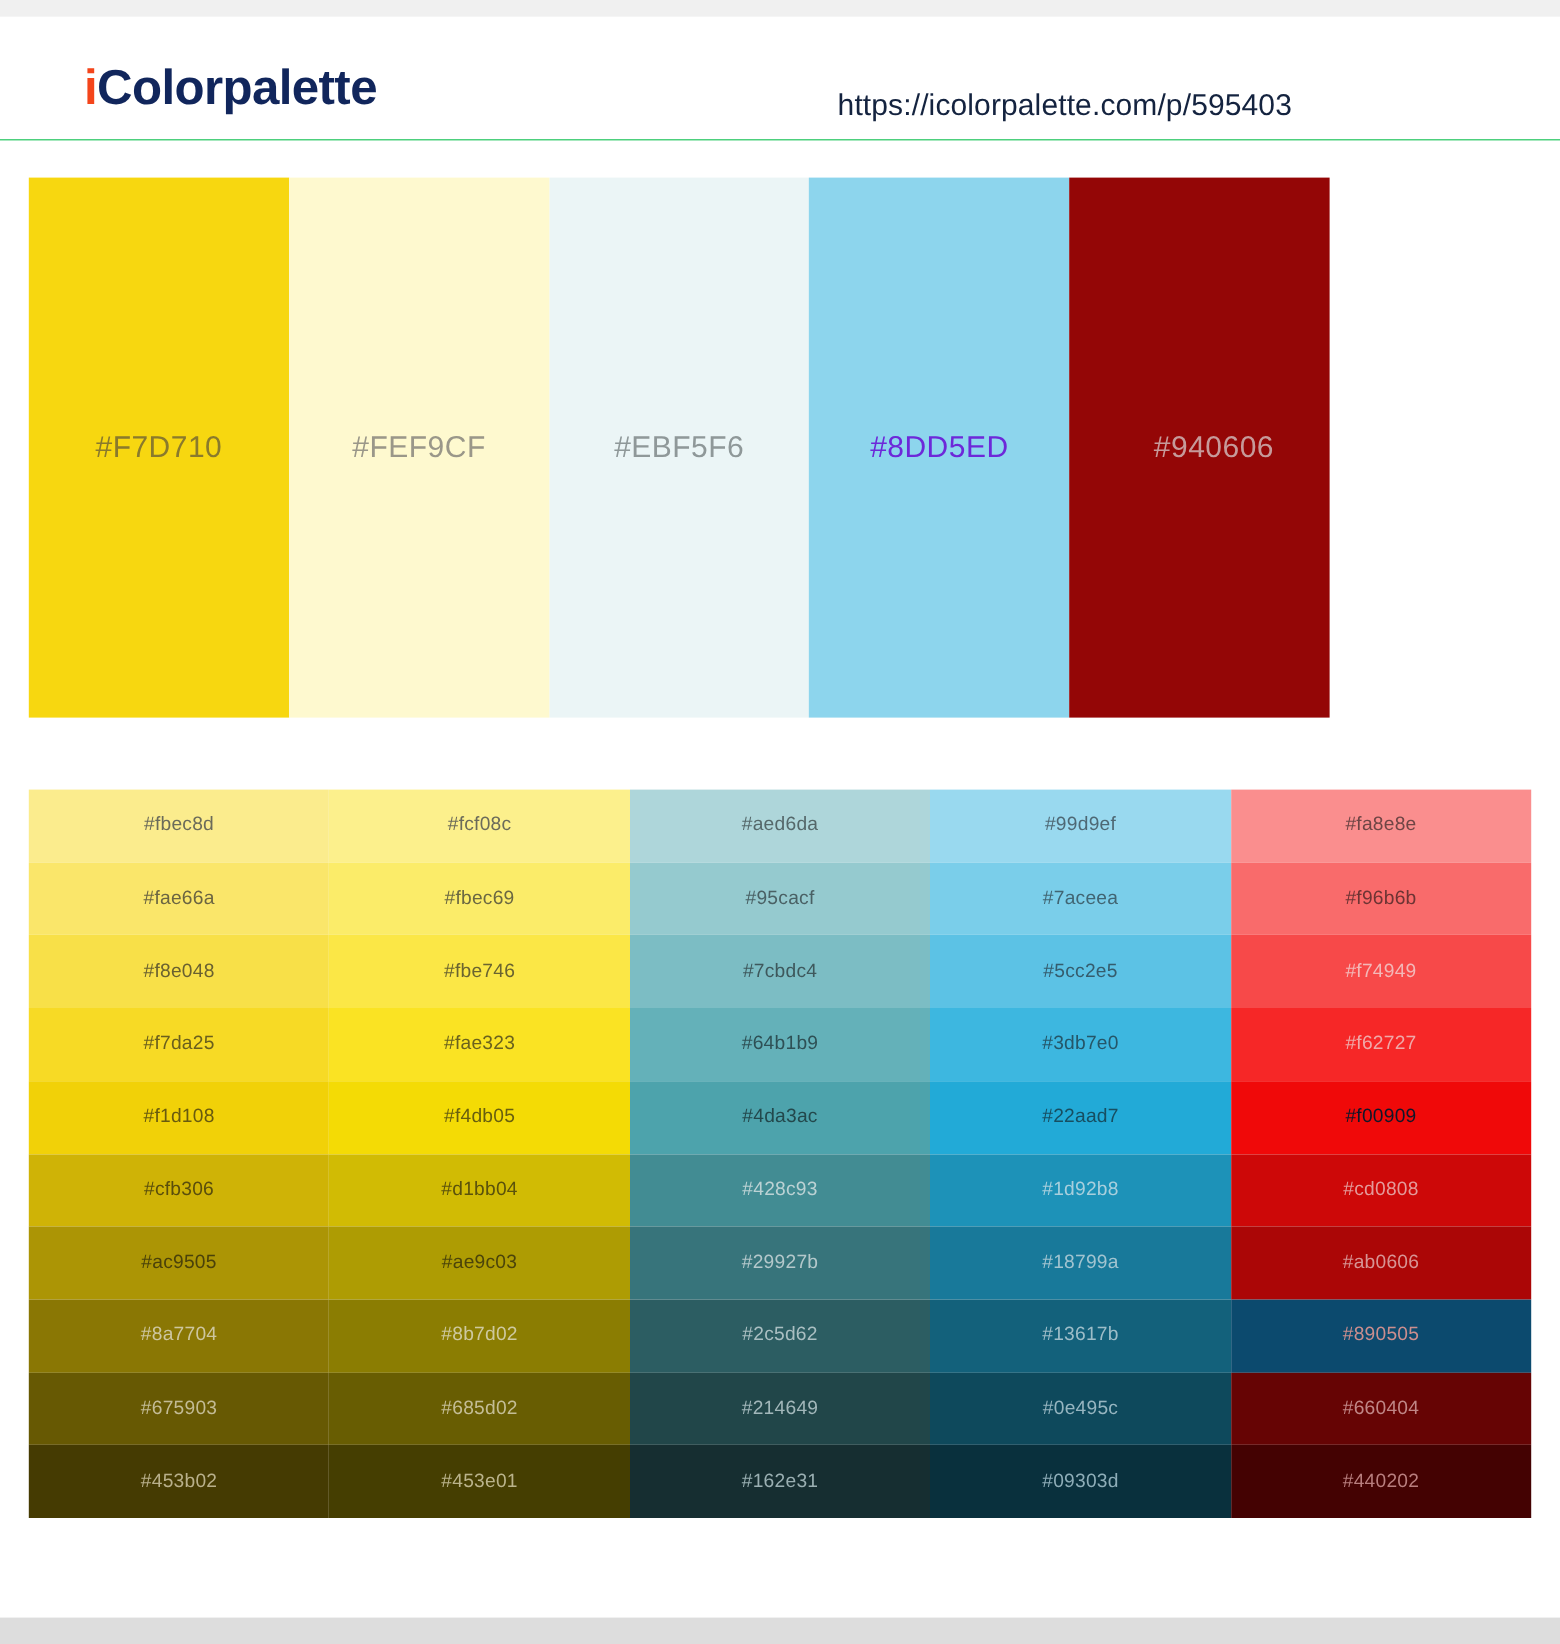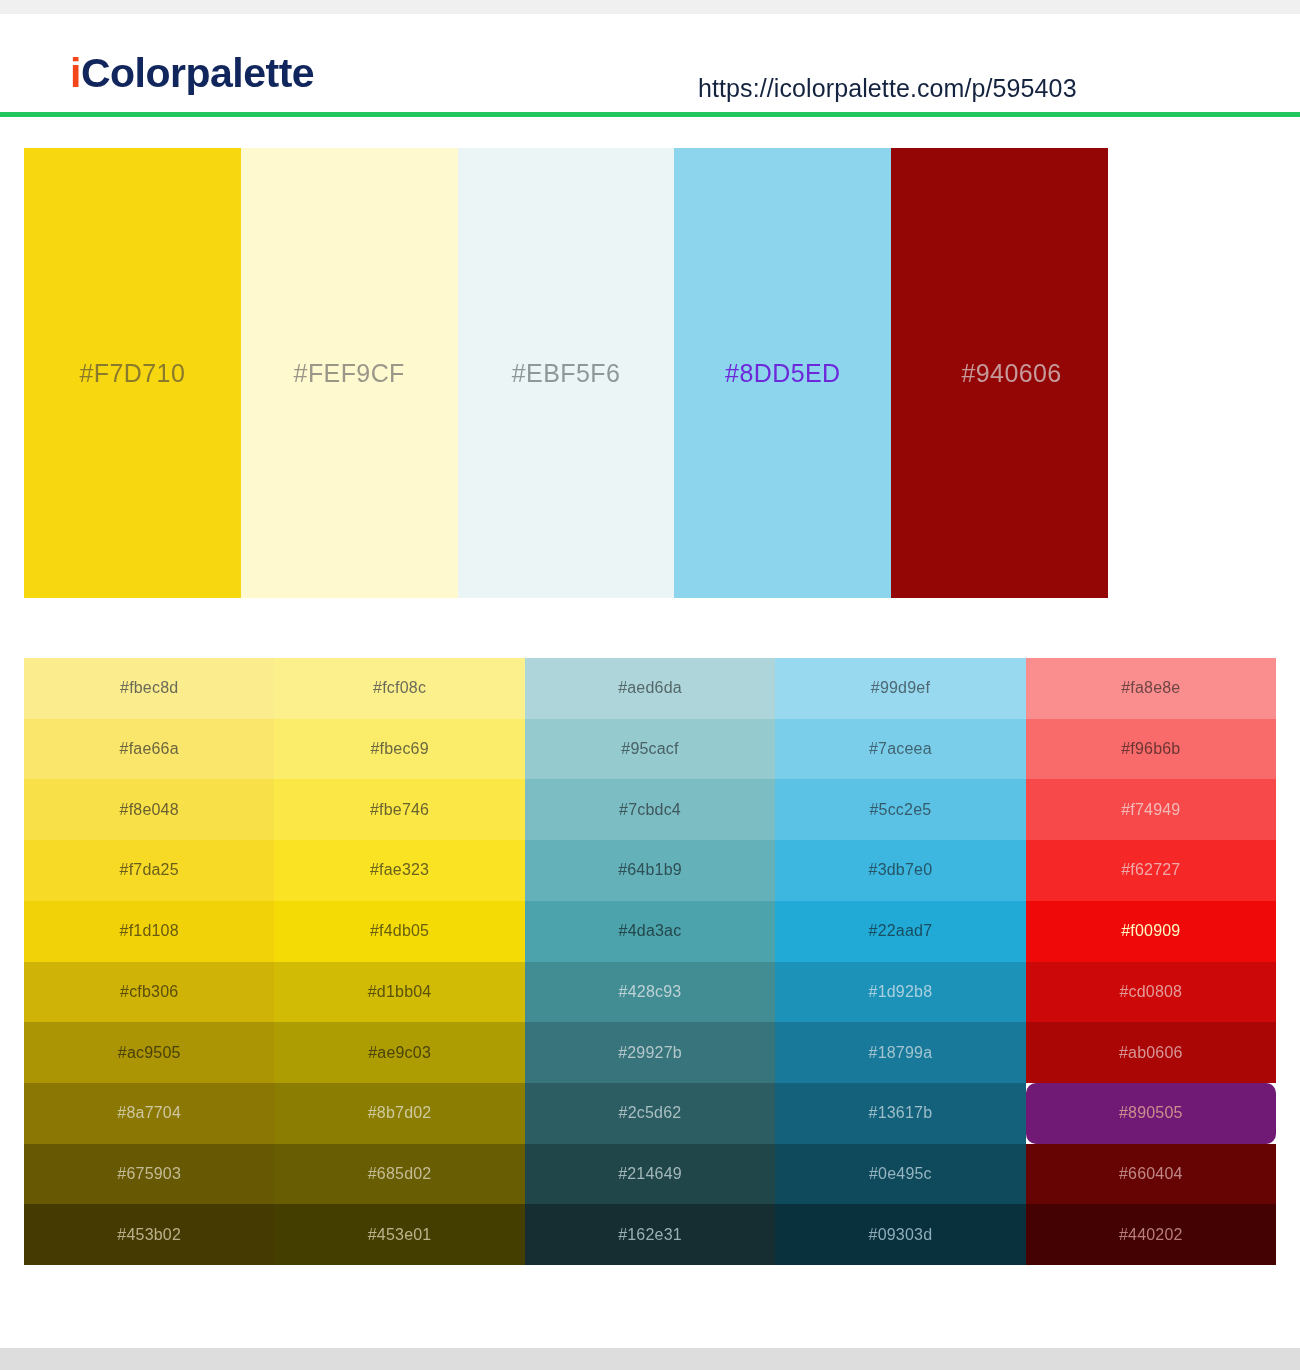--- a/index.html
+++ b/index.html
@@ -24,21 +24,21 @@
     background: #f0f0f0;
   }
 
   
   .header {
     position: absolute;
     left: 0; top: 14px;
     width: 1300px;
     height: 103px;
     background: #ffffff;
-    border-bottom: 5px solid #22c55e;
+    border-bottom: 1px solid #22c55e;
     box-sizing: border-box;
   }
   .logo {
     position: absolute;
     left: 70px;
     top: 36px;
     font-size: 41px;
     font-weight: bold;
     letter-spacing: -0.5px;
     white-space: nowrap;
@@ -225,21 +225,21 @@
       <div class="shade-cell" style="background: rgb(244, 219, 5);">
         <div class="hexlabel" style="color: rgb(104, 95, 15);">#f4db05</div>
       </div>
       <div class="shade-cell" style="background: rgb(77, 163, 172);">
         <div class="hexlabel" style="color: rgb(35, 72, 76);">#4da3ac</div>
       </div>
       <div class="shade-cell" style="background: rgb(34, 170, 215);">
         <div class="hexlabel" style="color: rgb(23, 78, 97);">#22aad7</div>
       </div>
       <div class="shade-cell" style="background: rgb(240, 9, 9);">
-        <div class="hexlabel" style="color: #fef9c3;">#f00909</div>
+        <div class="hexlabel" style="color: #0f172a;">#f00909</div>
       </div>
     </div>
     <div class="shade-row">
       <div class="shade-cell" style="background: rgb(207, 179, 6);">
         <div class="hexlabel" style="color: rgb(90, 78, 12);">#cfb306</div>
       </div>
       <div class="shade-cell" style="background: rgb(209, 187, 4);">
         <div class="hexlabel" style="color: rgb(91, 82, 12);">#d1bb04</div>
       </div>
       <div class="shade-cell" style="background: rgb(66, 140, 147);">
@@ -275,21 +275,21 @@
       </div>
       <div class="shade-cell" style="background: rgb(139, 125, 2);">
         <div class="hexlabel" style="color: rgb(206, 201, 159);">#8b7d02</div>
       </div>
       <div class="shade-cell" style="background: rgb(44, 93, 98);">
         <div class="hexlabel" style="color: rgb(170, 191, 194);">#2c5d62</div>
       </div>
       <div class="shade-cell" style="background: rgb(19, 97, 123);">
         <div class="hexlabel" style="color: rgb(157, 189, 200);">#13617b</div>
       </div>
-      <div class="shade-cell" style="background: #701a75; border-radius: 10px;">
+      <div class="shade-cell" style="background: #0c4a6e;">
         <div class="hexlabel" style="color: rgb(203, 142, 142);">#890505</div>
       </div>
     </div>
     <div class="shade-row">
       <div class="shade-cell" style="background: rgb(103, 89, 3);">
         <div class="hexlabel" style="color: rgb(195, 187, 149);">#675903</div>
       </div>
       <div class="shade-cell" style="background: rgb(104, 93, 2);">
         <div class="hexlabel" style="color: rgb(196, 189, 149);">#685d02</div>
       </div>

